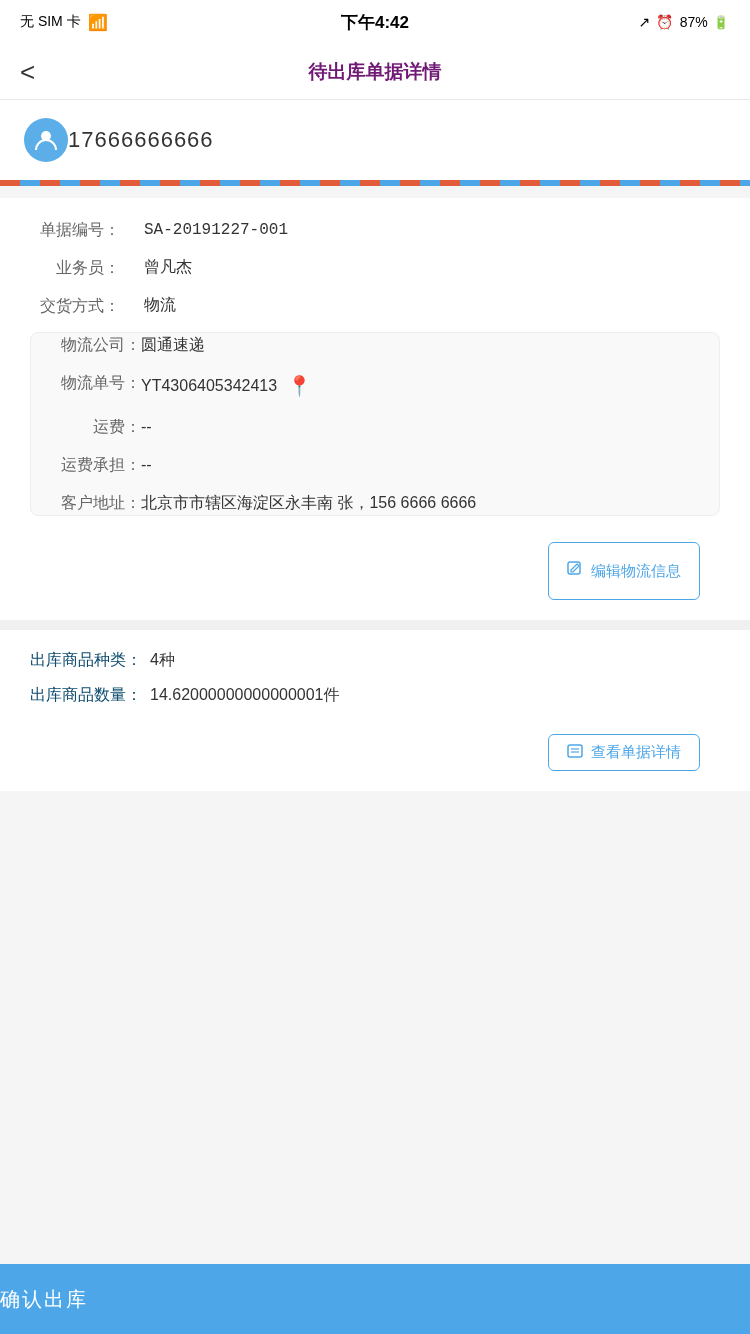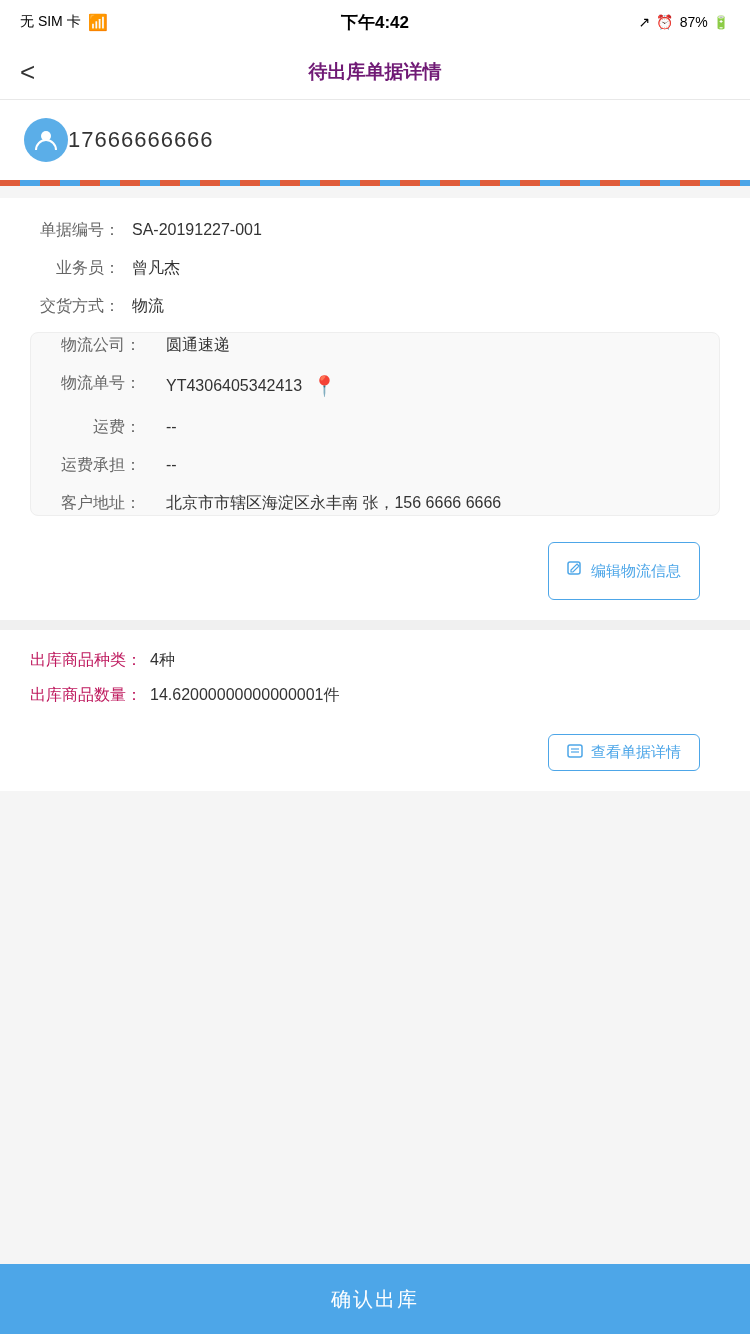--- a/index.html
+++ b/index.html
@@ -122,22 +122,23 @@
     }
     .info-row:last-child { margin-bottom: 0; }
     .info-label {
       color: #666;
       min-width: 90px;
       text-align: right;
       flex-shrink: 0;
     }
     .info-value {
       color: #333;
-      margin-left: 12px;
+      margin-left: 24px;
       flex: 1;
+      font-family: Liberation Mono, monospace;
     }
 
     
     .logistics-card {
       background: #f9f9f9;
       border-radius: 8px;
       margin: 12px 0;
       padding: 0 20px;
       border: 1px solid #eee;
     }
@@ -150,21 +151,21 @@
     }
     .logistics-row:last-child { margin-bottom: 0; }
     .logistics-label {
       color: #666;
       min-width: 90px;
       text-align: right;
       flex-shrink: 0;
     }
     .logistics-value {
       color: #333;
-      margin-left: 25px;
+      margin-left: 0;
       flex: 1;
     }
     .tracking-row {
       display: flex;
       align-items: center;
     }
     .location-icon {
       margin-left: 10px;
       color: #4da6e8;
       font-size: 20px;
@@ -206,21 +207,21 @@
       padding: 20px 30px;
     }
     .goods-row {
       display: flex;
       align-items: center;
       margin-bottom: 14px;
       font-size: 16px;
     }
     .goods-row:last-child { margin-bottom: 0; }
     .goods-label {
-      color: #be185d;
+      color: #0c4a6e;
       min-width: 105px;
       text-align: right;
     }
     .goods-value {
       color: #333;
       margin-left: 8px;
     }
 
     
     .view-btn-container {
@@ -244,21 +245,21 @@
     
     .confirm-btn-bar {
       position: fixed;
       bottom: 0;
       left: 0;
       width: 750px;
       background: #4da6e8;
       height: 70px;
       display: flex;
       align-items: center;
-      justify-content: center;
+      justify-content: flex-start;
       cursor: pointer;
     }
     .confirm-btn-text {
       color: #fff;
       font-size: 20px;
       font-weight: 500;
       letter-spacing: 2px;
     }
 
     .page-content {

